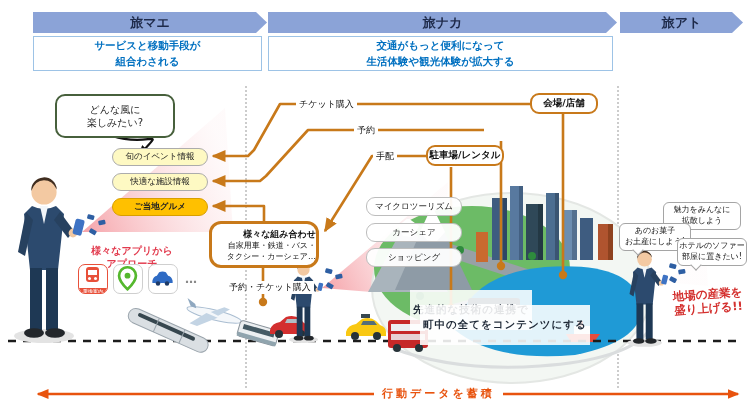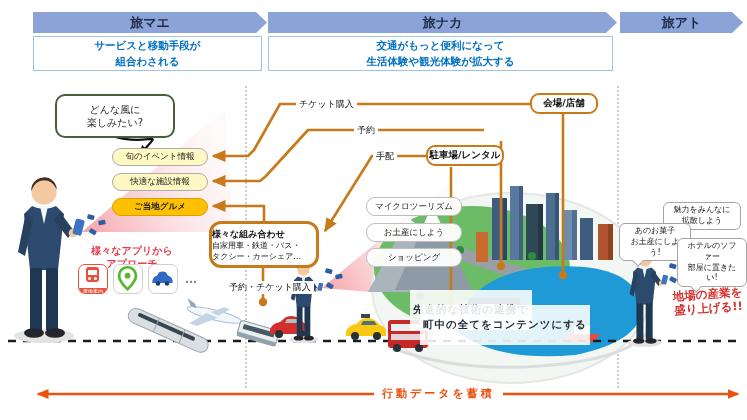--- a/index.html
+++ b/index.html
@@ -9,31 +9,31 @@
 .z2{z-index:2}
 svg.art{position:absolute;left:0;top:0;z-index:1;pointer-events:none}
 .divider{width:0;border-left:2px dotted #CCCCCC;z-index:0;position:absolute}
 .phase-arrow{height:21px;background:#8BA3D7;color:#1E2A4A;font-weight:bold;font-size:13px;display:flex;align-items:center;justify-content:center;clip-path:polygon(0 0,calc(100% - 11px) 0,100% 50%,calc(100% - 11px) 100%,0 100%)}
 .phase-desc{background:#fff;border:1.4px solid #9DC3E6;color:#0070C0;font-weight:bold;font-size:10.5px;line-height:1.5;display:flex;flex-direction:column;align-items:center;justify-content:center;text-align:center;height:35px}
 .qbubble{background:#fff;border:2.4px solid #47603C;border-radius:10px;font-size:10px;color:#222;display:flex;flex-direction:column;align-items:center;justify-content:center;text-align:right;line-height:1.35;height:44px}
 .pill{width:96px;height:18px;background:#fef9c3;border:1.2px solid #ACACAC;border-radius:10px;font-size:8.5px;display:flex;align-items:center;justify-content:center;color:#222;white-space:nowrap}
 .pill.hl{background:#FFC000;border-color:#D89F00;font-weight:bold}
 .online{background:#fff;font-size:9px;font-weight:normal;padding:0 3px;color:#111;white-space:nowrap}
 .node{background:#fff;border:2.4px solid #C8791A;border-radius:9px;font-weight:bold;font-size:9.5px;color:#111;display:flex;align-items:center;justify-content:center;white-space:nowrap}
-.combo{background:#fff;border:3px solid #C8791A;border-radius:12px;text-align:left;padding-top:4px}
+.combo{background:#fff;border:3px solid #C8791A;border-radius:12px;text-align:right;padding-top:4px}
 .combo .t{font-size:9px;font-weight:bold;color:#111}
 .combo .b{font-size:8px;line-height:1.35;color:#111}
 .act{width:96px;height:19px;background:rgba(255,255,255,.95);border:1.2px solid #BDBDBD;border-radius:9px;font-size:8.5px;display:flex;align-items:center;justify-content:center;color:#222;white-space:nowrap}
 .citycap{background:rgba(255,255,255,.88);font-weight:bold;font-size:10.5px;letter-spacing:1px;color:#1F2937;padding:13px 3px;white-space:nowrap}
 .redcap{color:#E23B4E;font-weight:bold;font-size:10px;text-align:center;line-height:1.25}
 .appicon{width:30px;height:30px;background:#fff;border:1.4px solid #CFCFCF;border-radius:7px;overflow:hidden;position:absolute}
 .appicon.train{border-color:#E8503A}
 .applabel{display:block;background:#E8503A;color:#fff;font-size:5px;line-height:7px;text-align:center;white-space:nowrap}
 .dots{color:#8A8A8A;font-size:12px;font-weight:bold}
-.sbubble{background:#fff;border:1.2px solid #A5A5A5;border-radius:6px;font-size:8px;text-align:center;line-height:1.35;padding:2px 8px;color:#111;position:absolute}
+.sbubble{background:#fff;border:1.2px solid #A5A5A5;border-radius:6px;font-size:8px;text-align:center;line-height:1.35;padding:2px 0;color:#111;position:absolute}
 .sbubble:after{content:"";position:absolute;width:7px;height:7px;background:#fff;border-right:1.2px solid #A5A5A5;border-bottom:1.2px solid #A5A5A5;transform:rotate(45deg);bottom:-4.7px;left:14px}
 .slogan{color:#D4302E;font-weight:bold;font-size:11.5px;line-height:1.25;text-align:center;transform:rotate(-4deg)}
 .footer-label{color:#E8530E;font-weight:bold;font-size:11px;letter-spacing:3px;background:#fff;padding:0 8px;white-space:nowrap}
 .l2{display:block}
 </style>
 </head>
 <body>
 
 <div class="stage">
 
@@ -273,21 +273,21 @@
 
   <div class="abs z2 combo" style="left:209px;top:221px;width:110px;height:47px">
     <div class="t">様々な組み合わせ</div>
     <div class="b"><span>自家用車・鉄道・バス・</span><span class="l2">タクシー・カーシェア…</span></div>
   </div>
 
   <div class="abs z2 act" style="left:366px;top:197px">
       <span>マイクロツーリズム</span>
     </div>
   <div class="abs z2 act" style="left:366px;top:223px">
-      <span>お土産にしよう</span>
+      <span>カーシェア</span>
     </div>
   <div class="abs z2 act" style="left:366px;top:248px">
       <span>ショッピング</span>
     </div>
 
   <div class="abs z2 citycap" style="left:410px;top:290px"><span>先進的な技術の連携で</span></div>
   <div class="abs z2 citycap" style="left:420px;top:305px"><span>町中の全てをコンテンツにする</span></div>
 
   <div class="sbubble z2" style="left:663px;top:202px;width:78px">
     <span>魅力をみんなに</span><span class="l2">拡散しよう</span>

